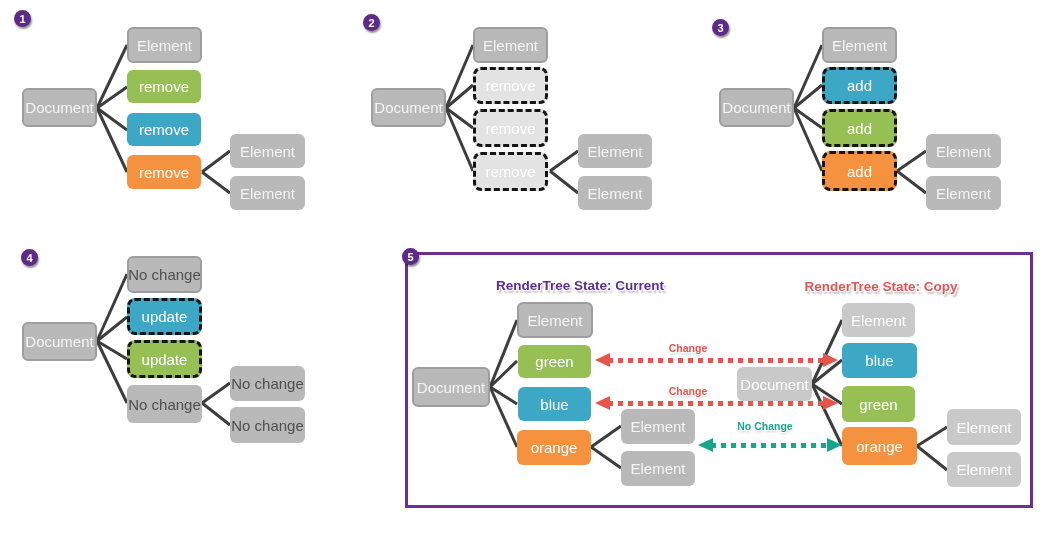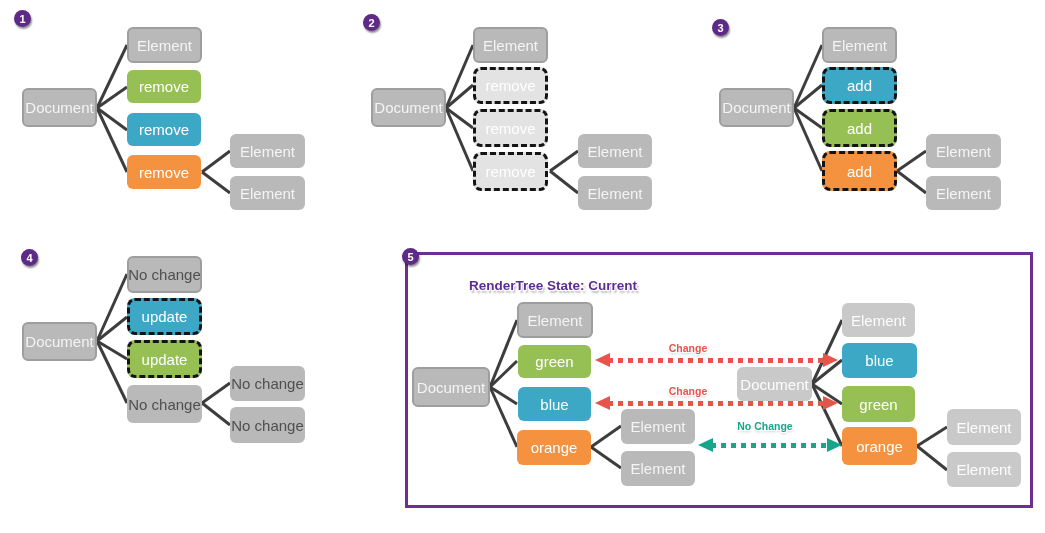--- a/index.html
+++ b/index.html
@@ -24,21 +24,21 @@
   .badge{position:absolute;width:17px;height:17px;border-radius:50%;background:var(--badge);
          color:#fff;font-size:11px;font-weight:bold;display:flex;align-items:center;
          justify-content:center;box-shadow:1px 2px 2px rgba(0,0,0,.45);z-index:6;}
 
   .panel{position:absolute;left:405px;top:252px;width:628px;height:256px;box-sizing:border-box;
          border:3px solid var(--panel_border);background:#fff;z-index:0;}
 
   .tree-title{position:absolute;transform:translateX(-50%);font-weight:bold;font-size:13.5px;
          white-space:nowrap;z-index:2;
          text-shadow:-1px -1px 0 #fff,1px -1px 0 #fff,-1px 1px 0 #fff,1px 1px 0 #fff,2px 3px 2px rgba(0,0,0,.3);}
-  .title-current{color:var(--title_current);}
+  .title-current{color:var(--title_current);margin-left:27px;}
   .title-copy{color:var(--title_copy);}
 
   .arrow{position:absolute;height:14px;z-index:4;}
   .arrow .shaft{position:absolute;left:13px;right:13px;top:5px;height:5px;}
   .arrow.red .shaft{background:repeating-linear-gradient(90deg,var(--arrow_red) 0 5px,transparent 5px 10px);}
   .arrow.teal .shaft{background:repeating-linear-gradient(90deg,var(--arrow_teal) 0 5px,transparent 5px 10px);}
   .head{position:absolute;width:0;height:0;border-top:7px solid transparent;border-bottom:7px solid transparent;}
   .head.hl{left:0;}
   .head.hr{right:0;}
   .arrow.red .head.hl{border-right:15px solid var(--arrow_red);}
@@ -137,20 +137,21 @@
 
   <div class="box gray bordered z1" style="left:22px;top:322px;width:75px;height:39px">Document</div>
   <div class="box gray bordered darktext z1" style="left:127px;top:256px;width:75px;height:37px">No change</div>
   <div class="box blue dashed z1" style="left:127px;top:298px;width:75px;height:37px">update</div>
   <div class="box green dashed z1" style="left:127px;top:340px;width:75px;height:38px">update</div>
   <div class="box gray darktext z1" style="left:127px;top:385px;width:75px;height:38px">No change</div>
   <div class="box gray darktext z1" style="left:230px;top:366px;width:75px;height:35px">No change</div>
   <div class="box gray darktext z1" style="left:230px;top:407px;width:75px;height:36px">No change</div>
 
   <div class="tree-title title-current" style="left:553px;top:278px">RenderTree State: Current</div>
+  <div class="tree-title title-copy" style="left:881px;top:279px">RenderTree State: Copy</div>
 
   <div class="box gray bordered z1" style="left:412px;top:367px;width:78px;height:40px">Document</div>
   <div class="box gray bordered z1" style="left:517px;top:302px;width:76px;height:36px">Element</div>
   <div class="box green z1" style="left:518px;top:345px;width:73px;height:33px">green</div>
   <div class="box blue z1" style="left:518px;top:387px;width:73px;height:34px">blue</div>
   <div class="box orange z1" style="left:517px;top:430px;width:74px;height:35px">orange</div>
   <div class="box gray z1" style="left:621px;top:409px;width:74px;height:35px">Element</div>
   <div class="box gray z1" style="left:621px;top:451px;width:74px;height:35px">Element</div>
 
   <div class="box faded z1" style="left:737px;top:367px;width:75px;height:34px">Document</div>

